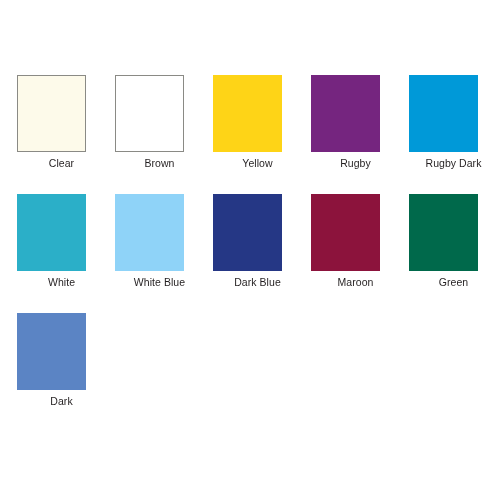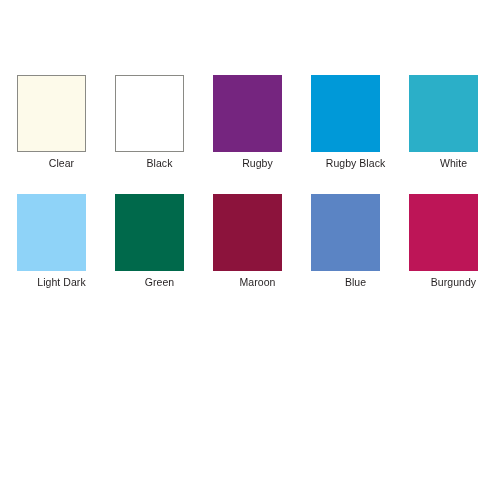--- a/index.html
+++ b/index.html
@@ -57,48 +57,52 @@
 <body>
 
 <div id="page">
   <div class="swatch-grid">
       <div class="swatch-cell">
         <div class="swatch-chip bordered" style="background: rgb(253, 250, 234); border-color: rgb(138, 138, 133);"></div>
         <div class="swatch-label">Clear</div>
       </div>
       <div class="swatch-cell">
         <div class="swatch-chip bordered" style="background: rgb(255, 255, 255); border-color: rgb(138, 138, 133);"></div>
-        <div class="swatch-label">Black</div>
+        <div class="swatch-label">Brown</div>
+      </div>
+      <div class="swatch-cell">
+        <div class="swatch-chip" style="background: rgb(254, 212, 23);"></div>
+        <div class="swatch-label">Yellow</div>
       </div>
       <div class="swatch-cell">
         <div class="swatch-chip" style="background: rgb(117, 37, 127);"></div>
         <div class="swatch-label">Rugby</div>
       </div>
       <div class="swatch-cell">
         <div class="swatch-chip" style="background: rgb(0, 153, 216);"></div>
-        <div class="swatch-label">Rugby Black</div>
+        <div class="swatch-label">Rugby Dark</div>
       </div>
       <div class="swatch-cell">
         <div class="swatch-chip" style="background: rgb(43, 175, 200);"></div>
         <div class="swatch-label">White</div>
       </div>
       <div class="swatch-cell">
         <div class="swatch-chip" style="background: rgb(143, 211, 248);"></div>
-        <div class="swatch-label">Light Dark</div>
+        <div class="swatch-label">White Blue</div>
+      </div>
+      <div class="swatch-cell">
+        <div class="swatch-chip" style="background: rgb(37, 55, 133);"></div>
+        <div class="swatch-label">Dark Blue</div>
+      </div>
+      <div class="swatch-cell">
+        <div class="swatch-chip" style="background: rgb(140, 19, 60);"></div>
+        <div class="swatch-label">Maroon</div>
       </div>
       <div class="swatch-cell">
         <div class="swatch-chip" style="background: rgb(0, 105, 75);"></div>
         <div class="swatch-label">Green</div>
       </div>
       <div class="swatch-cell">
-        <div class="swatch-chip" style="background: rgb(140, 19, 60);"></div>
-        <div class="swatch-label">Maroon</div>
-      </div>
-      <div class="swatch-cell">
         <div class="swatch-chip" style="background: rgb(91, 132, 196);"></div>
-        <div class="swatch-label">Blue</div>
-      </div>
-      <div class="swatch-cell">
-        <div class="swatch-chip" style="background: rgb(189, 21, 87);"></div>
-        <div class="swatch-label">Burgundy</div>
+        <div class="swatch-label">Dark</div>
       </div>
     </div>
 </div>
 
 </body></html>

